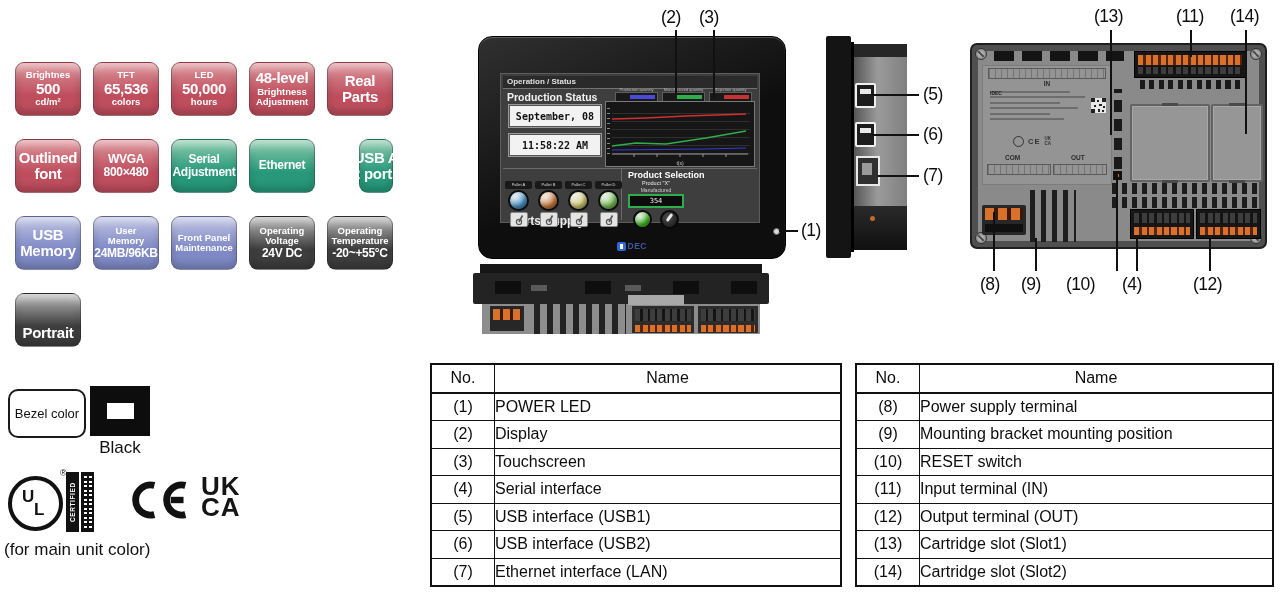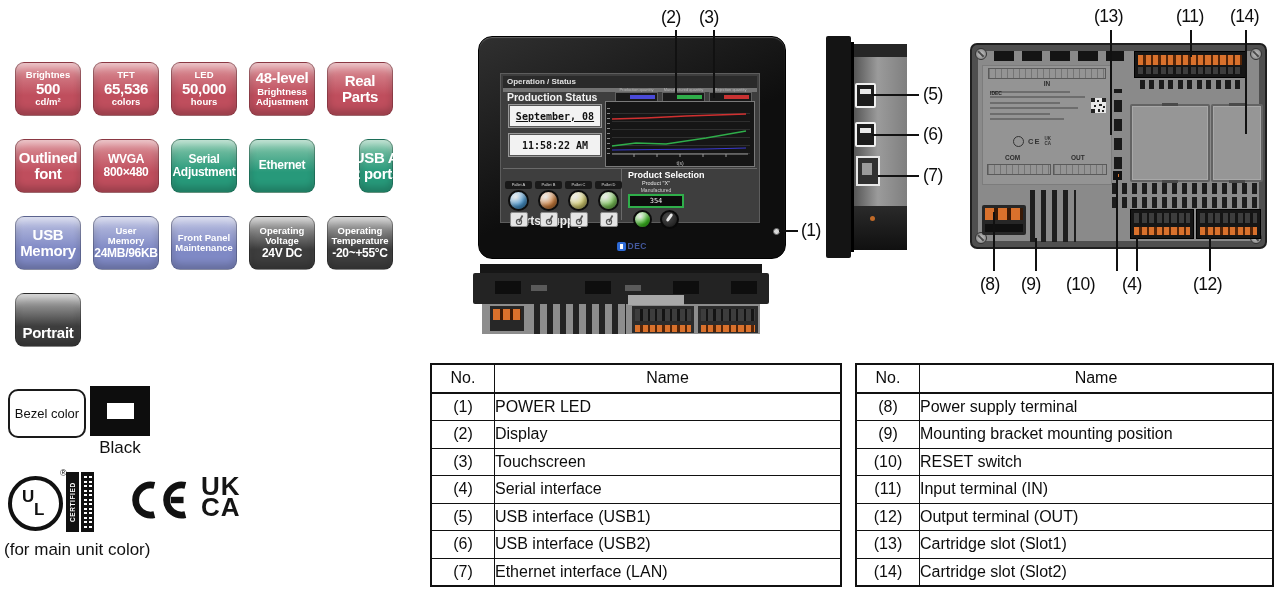--- a/index.html
+++ b/index.html
@@ -53,31 +53,31 @@
   .co13{left:1094px;top:6px;}  .co14{left:1230px;top:6px;}
   #leader-lines{position:absolute;left:0;top:0;pointer-events:none;}
 
   
   .front{position:absolute;left:478px;top:36px;width:306px;height:221px;border-radius:14px;
       background:linear-gradient(155deg,#303030,#0e0e0e 55%);border:1px solid #000;
       box-shadow:inset 0 1px 1px rgba(255,255,255,.25);}
   .screen{position:absolute;left:21px;top:36px;width:258px;height:148px;background:#3e3e3e;
       border:1px solid #5d5d5d;font-family:"Liberation Sans",sans-serif;}
   .scr-titlebar{position:absolute;left:2px;top:2px;right:2px;height:12px;background:#2a2a2a;
-      border-bottom:4px solid #737373;color:#e0e0e0;font-size:8px;font-weight:bold;line-height:12px;padding-left:4px;}
+      border-bottom:1px solid #737373;color:#e0e0e0;font-size:8px;font-weight:bold;line-height:12px;padding-left:4px;}
   .scr-prod{position:absolute;left:6px;top:17px;font-size:10.5px;font-weight:bold;color:#f2f2f2;}
   .legend{position:absolute;left:114px;top:13px;display:flex;gap:4px;}
   .legend-item{width:43px;}
   .legend-label{font-size:4px;color:#b5b5b5;text-align:center;white-space:nowrap;overflow:hidden;}
   .legend-box{height:8px;background:#191919;border:1px solid #5f5f5f;position:relative;}
   .legend-bar{position:absolute;right:2px;top:1.5px;width:60%;height:4px;}
   .datebox,.timebox{position:absolute;left:7px;width:92px;height:22px;background:#f2f2f2;border:1px solid #999;
       box-shadow:inset 0 0 0 1px #555;display:flex;align-items:center;justify-content:center;
       font-family:"DejaVu Sans Mono",monospace;font-size:10px;font-weight:bold;color:#111;}
-  .datebox{top:30px;text-decoration:underline;} .timebox{top:59px;}
+  .datebox{top:30px;} .timebox{top:59px;}
   .chart{position:absolute;left:104px;top:27px;width:148px;height:64px;background:#161616;border:1px solid #7a7a7a;}
   .chart-grid{position:absolute;left:6px;top:4px;right:4px;bottom:12px;
       background:repeating-linear-gradient(0deg,#2f2f2f 0 1px,transparent 1px 8px);}
   .chart-y{position:absolute;left:1px;top:4px;bottom:12px;width:3px;
       background:repeating-linear-gradient(0deg,#8a8a8a 0 1.5px,transparent 1.5px 5px);}
   .chart-x{position:absolute;bottom:0px;left:0;right:0;text-align:center;font-size:5px;color:#c8c8c8;}
   .scr-divider{position:absolute;left:2px;right:2px;top:94px;height:1px;background:#6a6a6a;}
   .vdiv{position:absolute;left:120px;top:95px;bottom:2px;width:1px;background:#6a6a6a;}
   .scr-parts{position:absolute;left:10px;top:97px;font-size:12px;font-weight:bold;color:#ececec;margin-top:43px;}
   .pallets{position:absolute;left:4px;top:107px;display:flex;gap:3px;}

